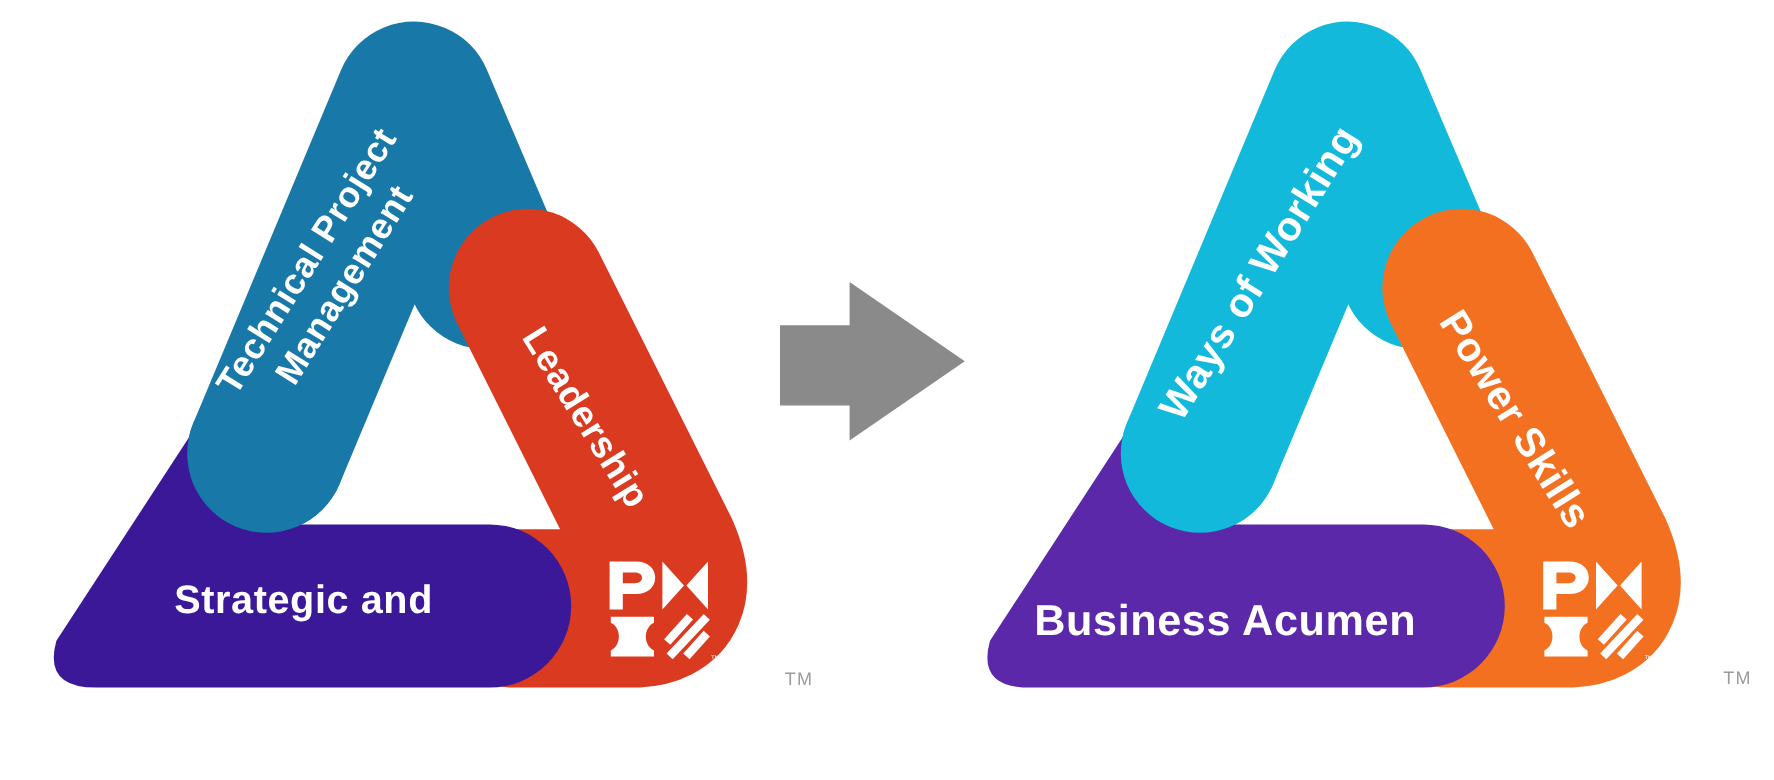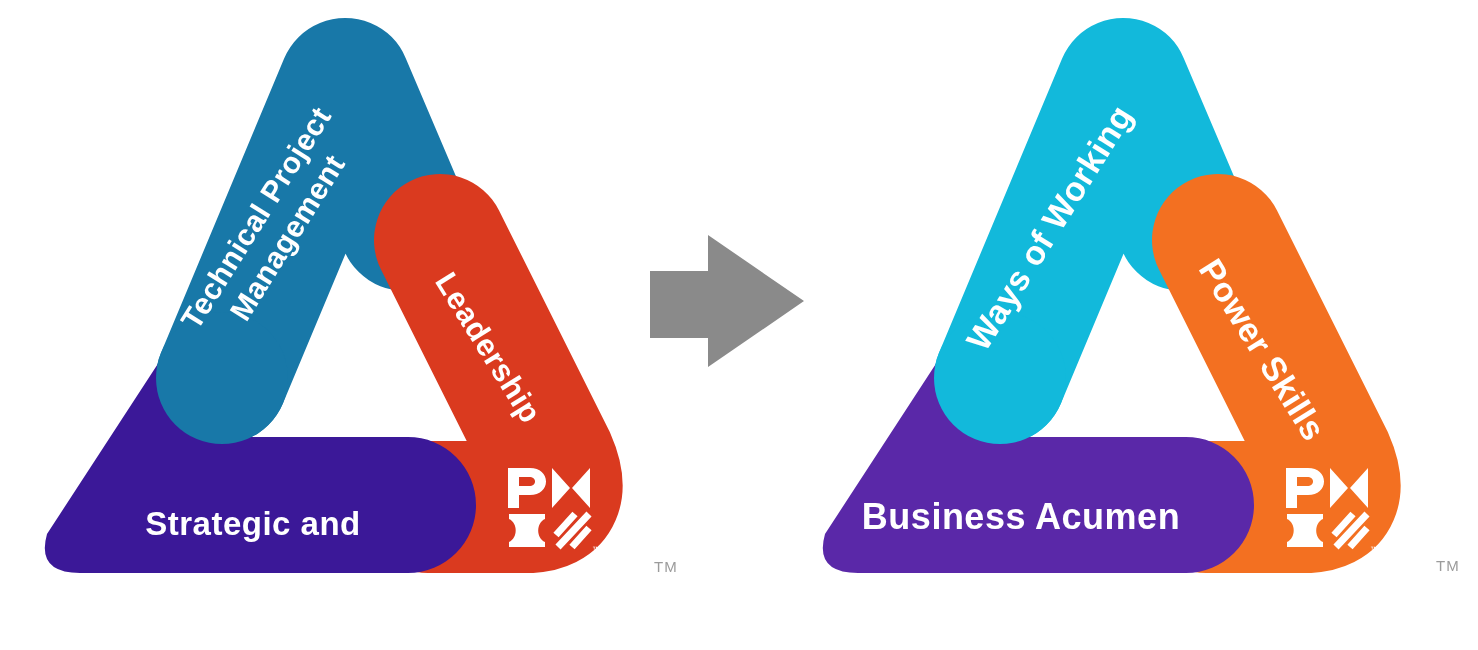--- a/index.html
+++ b/index.html
@@ -20,21 +20,21 @@
     white-space: nowrap;
     letter-spacing: 0.5px;
     line-height: 1.22;
     pointer-events: none;
   }
   .rot-left  { transform: translate(-50%,-50%) rotate(-58deg); }
   .rot-right { transform: translate(-50%,-50%) rotate(58deg); }
   .rot-none  { transform: translate(-50%,-50%); }
   .label-tpm        { left: 272px;  top: 228px; font-size: 30px; }
   .label-leadership { left: 488px;  top: 348px; font-size: 31px; }
-  .label-strategic  { left: 253px;  top: 500px; font-size: 33px; margin-top: 24px; }
+  .label-strategic  { left: 253px;  top: 500px; font-size: 33px; }
   .label-ways       { left: 1050px; top: 228px; font-size: 34px; }
   .label-power      { left: 1262px; top: 350px; font-size: 34px; }
   .label-acumen     { left: 1021px; top: 505px; font-size: 36px; margin-top: 12px; }
   .tm-mark {
     position: absolute;
     font-size: 15px;
     font-weight: 400;
     letter-spacing: 1px;
     color: #9b9b9b;
   }

